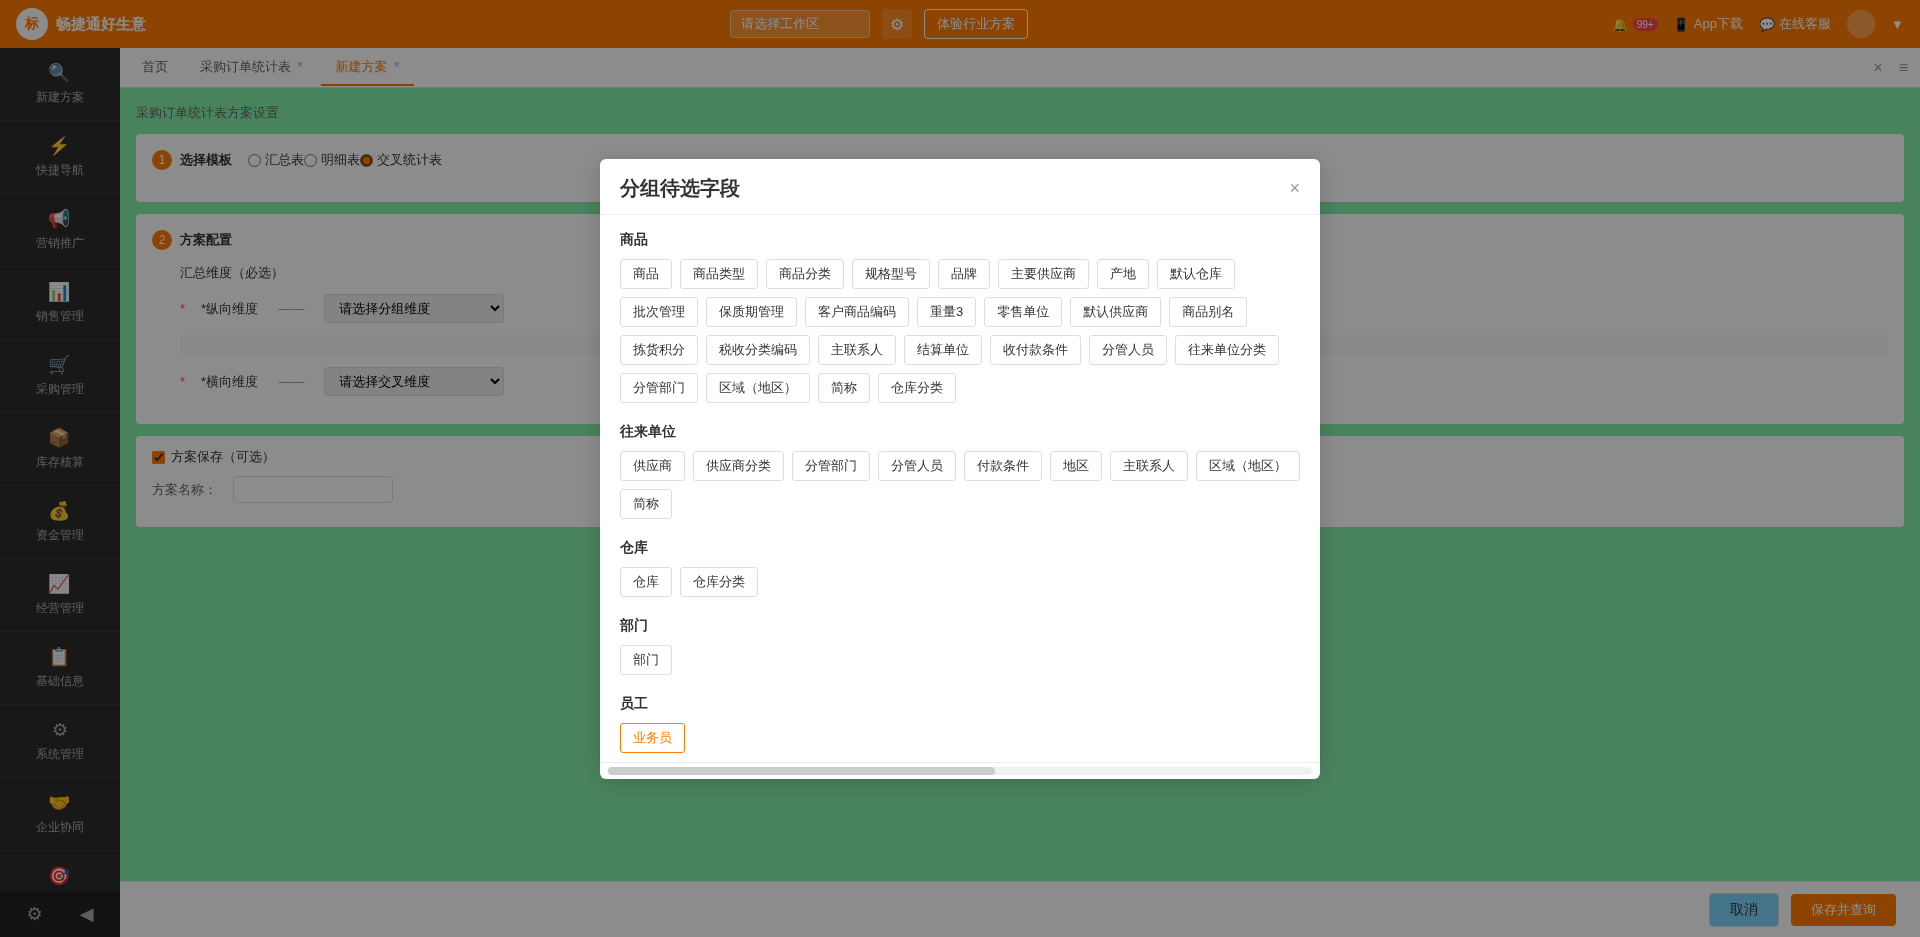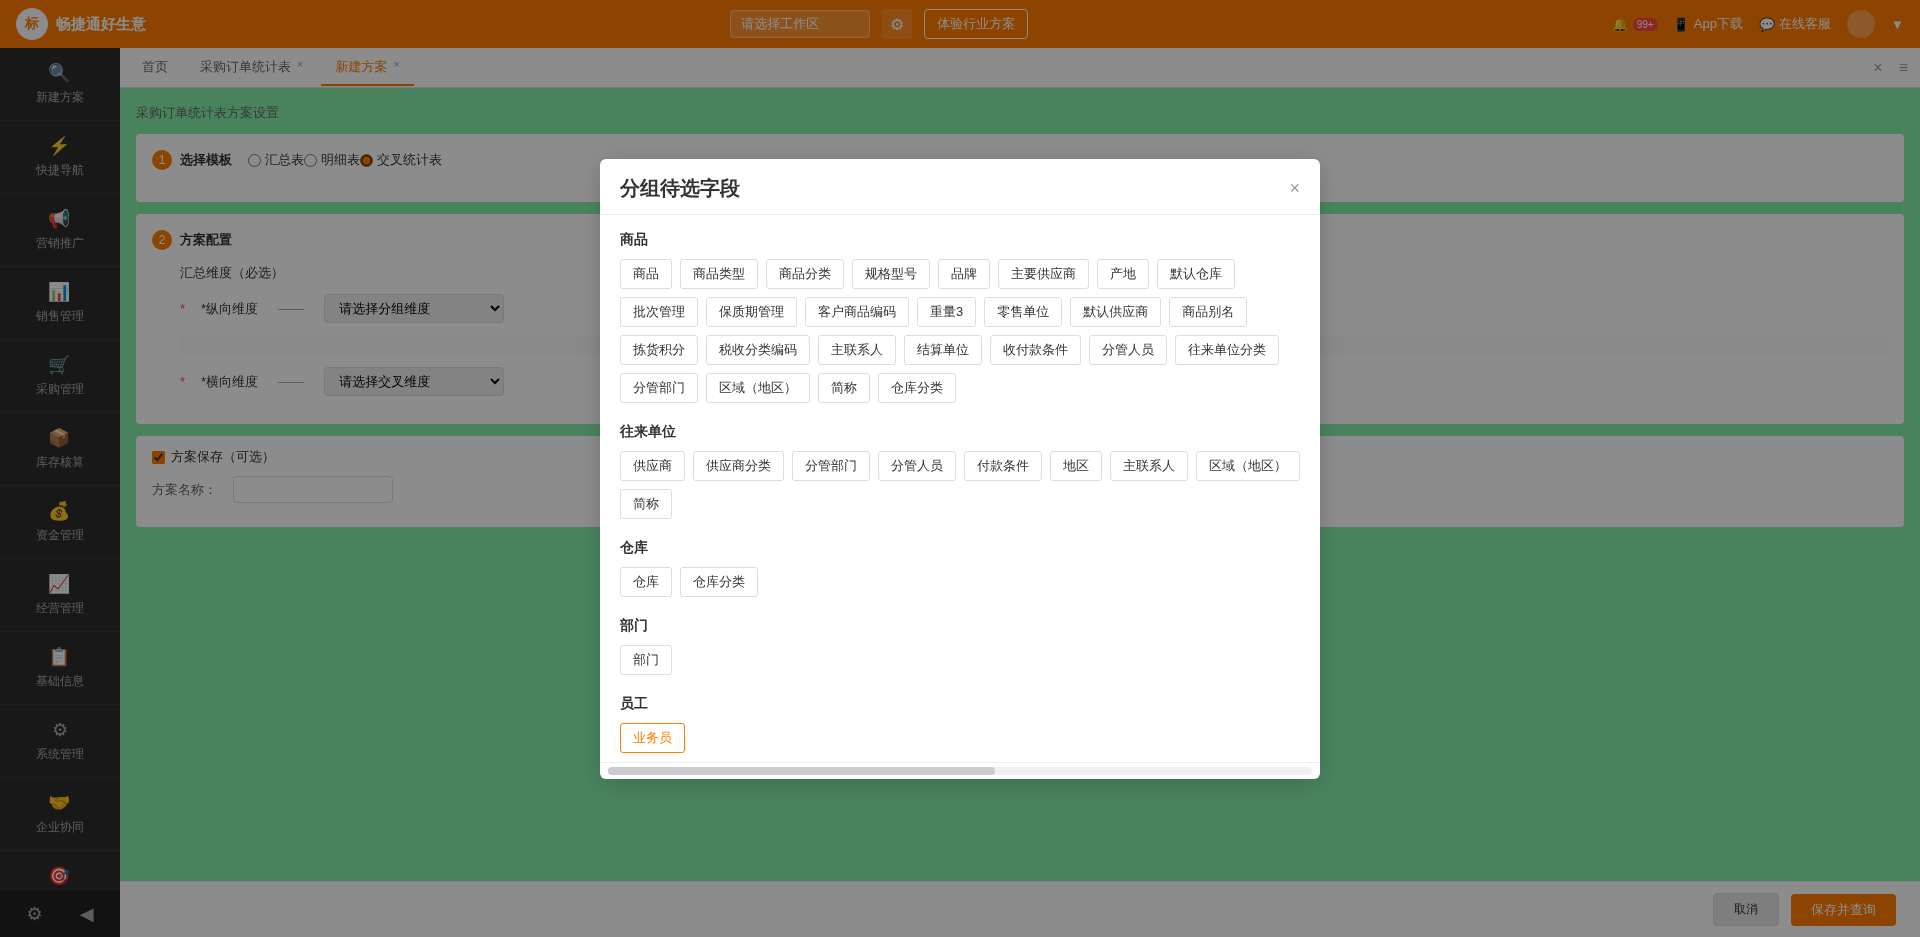--- a/index.html
+++ b/index.html
@@ -115,21 +115,21 @@
     }
     .field-tag.orange { border-color: #ff7c00; color: #ff7c00; }
 
     
     .bottom-bar {
       position: fixed; bottom: 0; left: 120px; right: 0; height: 56px;
       background: white; border-top: 1px solid #eee;
       display: flex; align-items: center; justify-content: flex-end; padding: 0 24px; gap: 12px;
       z-index: 89;
     }
-    .btn-cancel { padding: 7px 20px; border: 1px solid #ddd; background: #e5e5e5; border-radius: 4px; cursor: pointer; font-size: 12px; color: #333; }
+    .btn-cancel { padding: 7px 20px; border: 1px solid #ddd; background: #7dd3fc; border-radius: 4px; cursor: pointer; font-size: 14px; color: #333; }
     .btn-save { padding: 7px 20px; border: none; background: #ff7c00; color: white; border-radius: 4px; cursor: pointer; font-size: 13px; }
 
     
     .checkbox-row { display: flex; align-items: center; gap: 6px; font-size: 13px; cursor: pointer; }
     .checkbox-row input { accent-color: #ff7c00; }
 
     
     .input-text { border: 1px solid #ddd; border-radius: 4px; padding: 5px 10px; font-size: 13px; width: 160px; }
   </style>
 </head>

